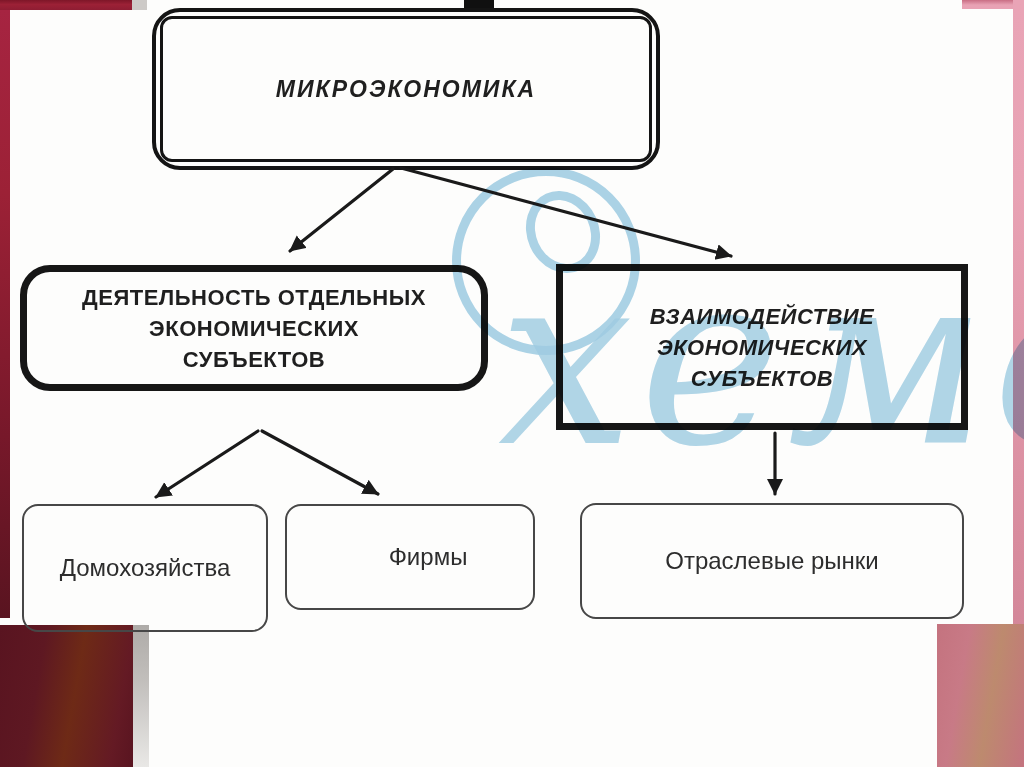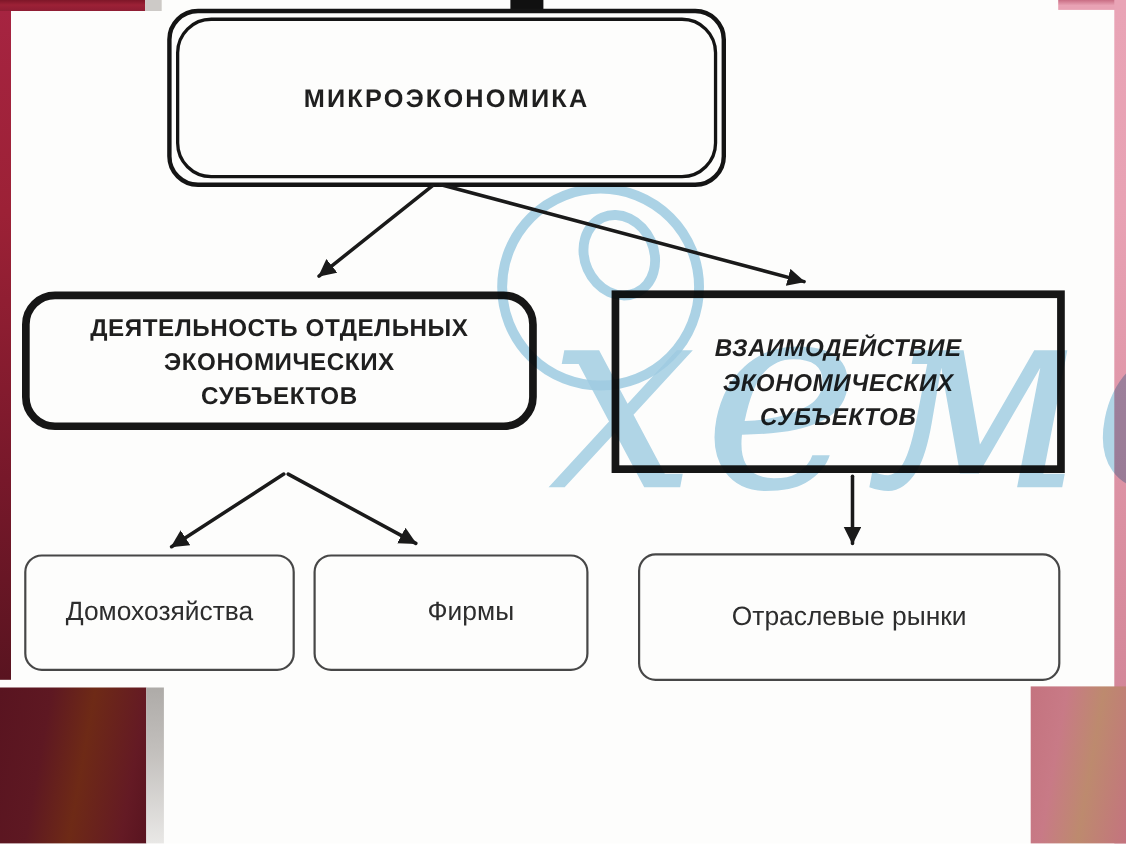--- a/index.html
+++ b/index.html
@@ -28,32 +28,32 @@
   .bottom-right-block{left:937px;top:624px;width:87px;height:143px;
     background:linear-gradient(100deg,var(--bar-rose) 0%,#c87a86 30%,var(--pink-brown) 60%,var(--bar-rose) 100%);}
   .scan-artifact{left:464px;top:0;width:30px;height:9px;background:#101010;}
 
   
   .node{position:absolute;box-sizing:border-box;background:transparent;z-index:1;
     display:flex;align-items:center;justify-content:center;text-align:center;color:var(--box-text);}
   .root-outer{left:152px;top:8px;width:508px;height:162px;
     border:4px solid var(--box-border);border-radius:28px;}
   .root-inner{position:absolute;left:4px;top:4px;right:4px;bottom:4px;
-    border:3px solid var(--box-border);border-radius:32px;
-    display:flex;align-items:center;justify-content:center;}
+    border:3px solid var(--box-border);border-radius:12px;
+    display:flex;align-items:center;justify-content:center;font-style:italic;}
   .root-inner span{font-size:23px;font-weight:bold;letter-spacing:2px;}
 
   .big-box{border:7px solid #161616;font-size:22px;font-weight:bold;letter-spacing:0.5px;line-height:31px;}
   .branch-left{left:20px;top:265px;width:468px;height:126px;border-radius:30px;}
   .branch-right{left:556px;top:264px;width:412px;height:166px;font-style:italic;}
   .big-box .lines{display:block;}
   .big-box .lines span{display:block;}
 
   .leaf{border:2px solid #474747;border-radius:16px;font-size:24px;font-weight:normal;color:#2d2d2d;}
-  .leaf-households{left:22px;top:504px;width:246px;height:106px;}
+  .leaf-households{left:22px;top:504px;width:246px;height:128px;}
   .leaf-firms{left:285px;top:504px;width:250px;height:106px;padding-left:36px;}
   .leaf-markets{left:580px;top:503px;width:384px;height:116px;}
 
   
   .arrows{position:absolute;left:0;top:0;width:1024px;height:767px;z-index:3;pointer-events:none;}
 
   
   .watermark{position:absolute;left:0;top:0;width:1024px;height:767px;z-index:2;
     mix-blend-mode:multiply;pointer-events:none;}
   .wm-circle{position:absolute;left:452px;top:167px;width:170px;height:170px;

